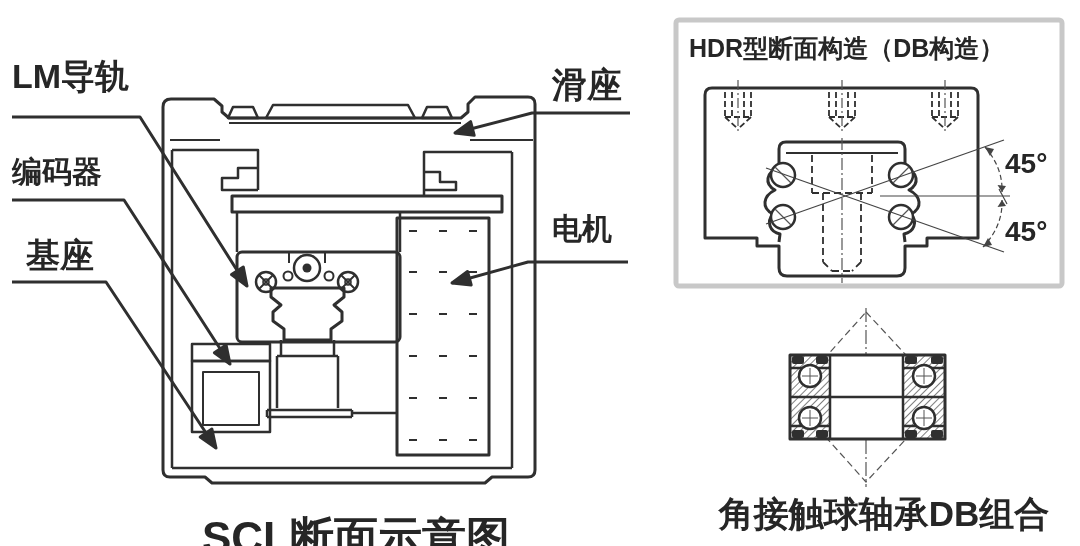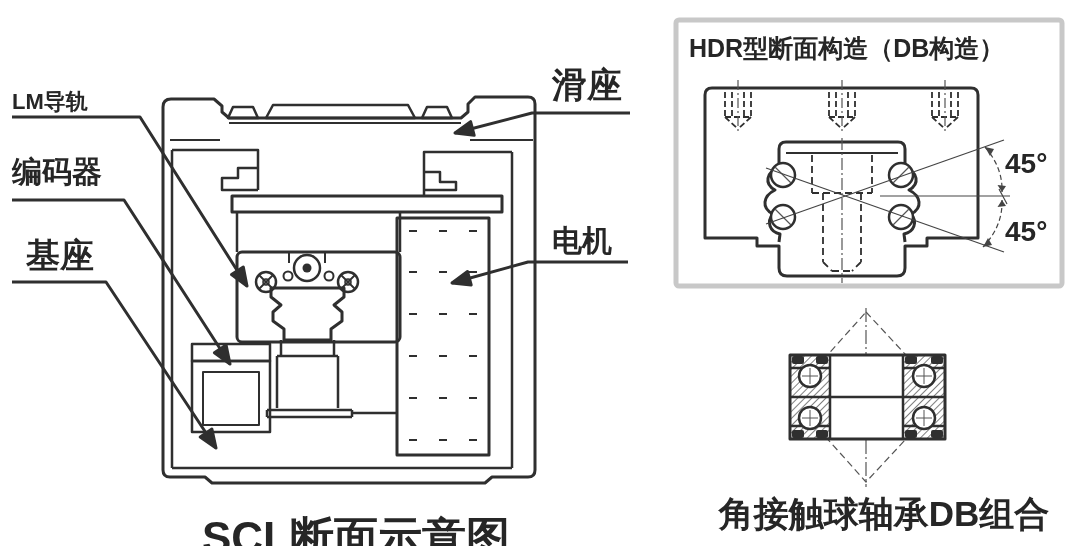--- a/index.html
+++ b/index.html
@@ -2,25 +2,25 @@
 <html><head>
 <meta charset="utf-8">
 <style>
   html,body{margin:0;padding:0;background:#ffffff;}
   .canvas{
     position:relative;width:1080px;height:546px;background:#ffffff;
     font-family:"Liberation Sans", sans-serif;overflow:hidden;
   }
   .art{position:absolute;left:0;top:0;}
   .lbl{position:absolute;color:#262626;font-weight:700;white-space:nowrap;line-height:1.05;}
-  .lbl-lm      {left:12px;  top:90px;  font-size:22px;}
+  .lbl-lm      {left:12px;  top:59px;  font-size:34px;}
   .lbl-encoder {left:12px;  top:156px; font-size:30px;text-align:right;}
   .lbl-base    {left:26px;  top:238px; font-size:34px;}
   .lbl-carriage{left:552px; top:67px;  font-size:35px;}
-  .lbl-motor   {left:552px; top:225px; font-size:30px;}
+  .lbl-motor   {left:552px; top:213px; font-size:30px;}
   .cap-scl     {left:156px; top:491px; width:400px; text-align:center; font-size:44px;margin-top:24px;}
   .hdr-title   {left:689px; top:35px;  font-size:25px; font-weight:700;}
   .angle       {font-size:28px;}
   .angle-top   {left:1005px; top:149px;}
   .angle-bot   {left:1005px; top:217px;}
   .cap-bearing {left:686px; top:496px; width:396px; text-align:center; font-size:35px;}
 </style>
 </head>
 <body>
 

